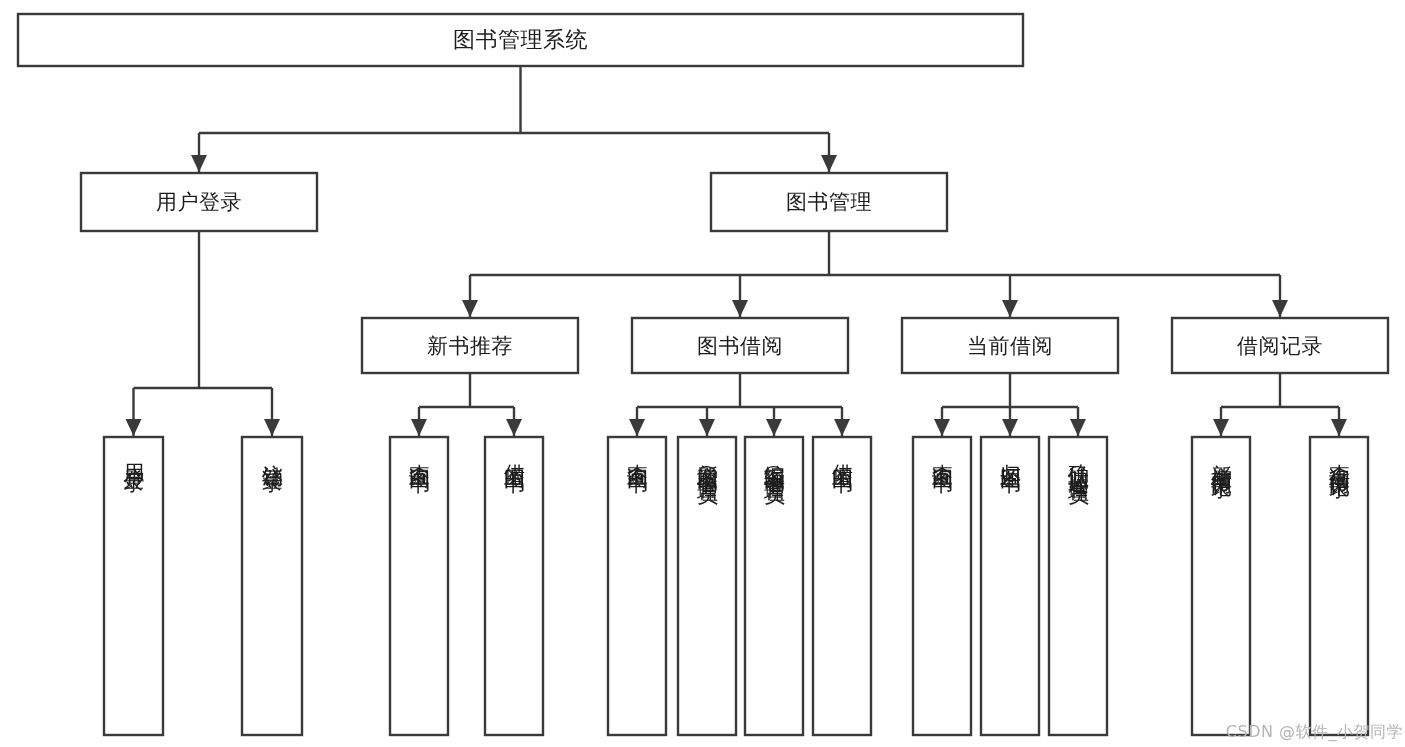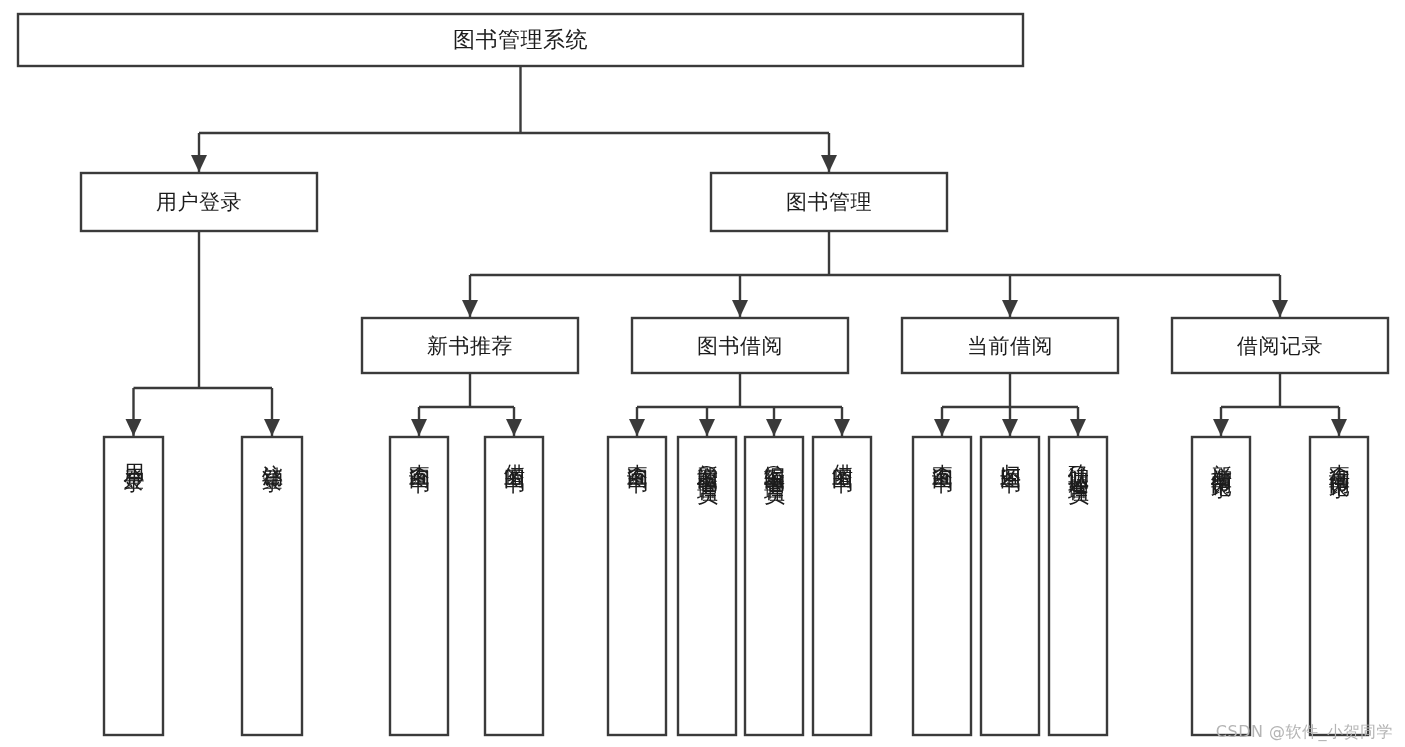--- a/index.html
+++ b/index.html
@@ -73,21 +73,21 @@
     font-family: "DejaVu Sans", "Liberation Sans", sans-serif;
     font-size: 21px;
     line-height: 1.0;
     color: #1c1c1c;
     letter-spacing: 3px;
     white-space: nowrap;
     text-align: left;
   }
   .watermark {
     position: absolute;
-    right: 12px;
+    right: 2px;
     bottom: 4px;
     font-family: "DejaVu Sans", "Liberation Sans", sans-serif;
     font-size: 16px;
     color: #b4b4b4;
     letter-spacing: 0.5px;
     white-space: nowrap;
     user-select: none;
   }
 </style>
 </head>

